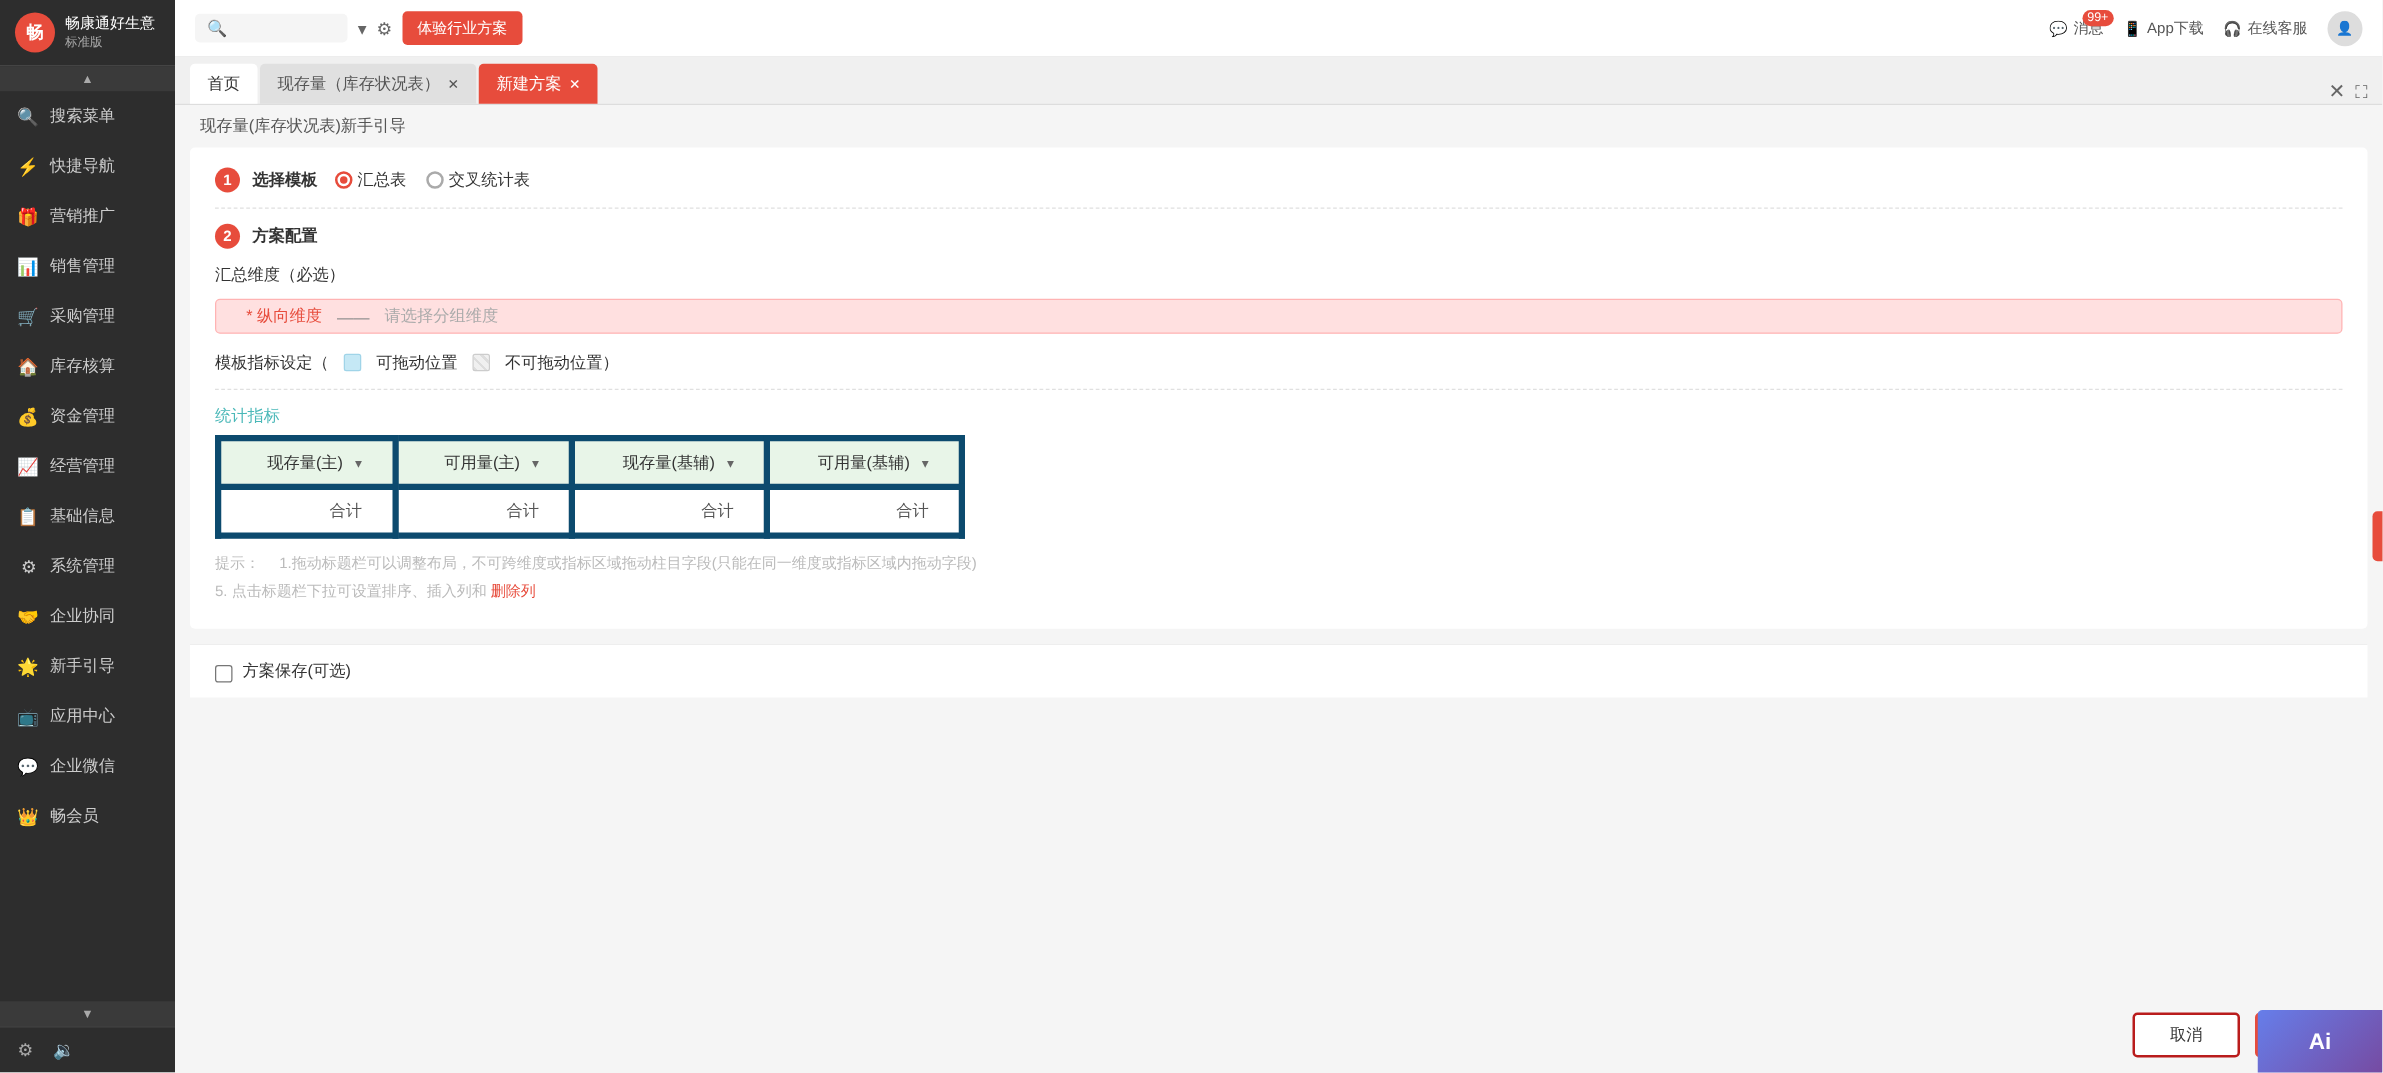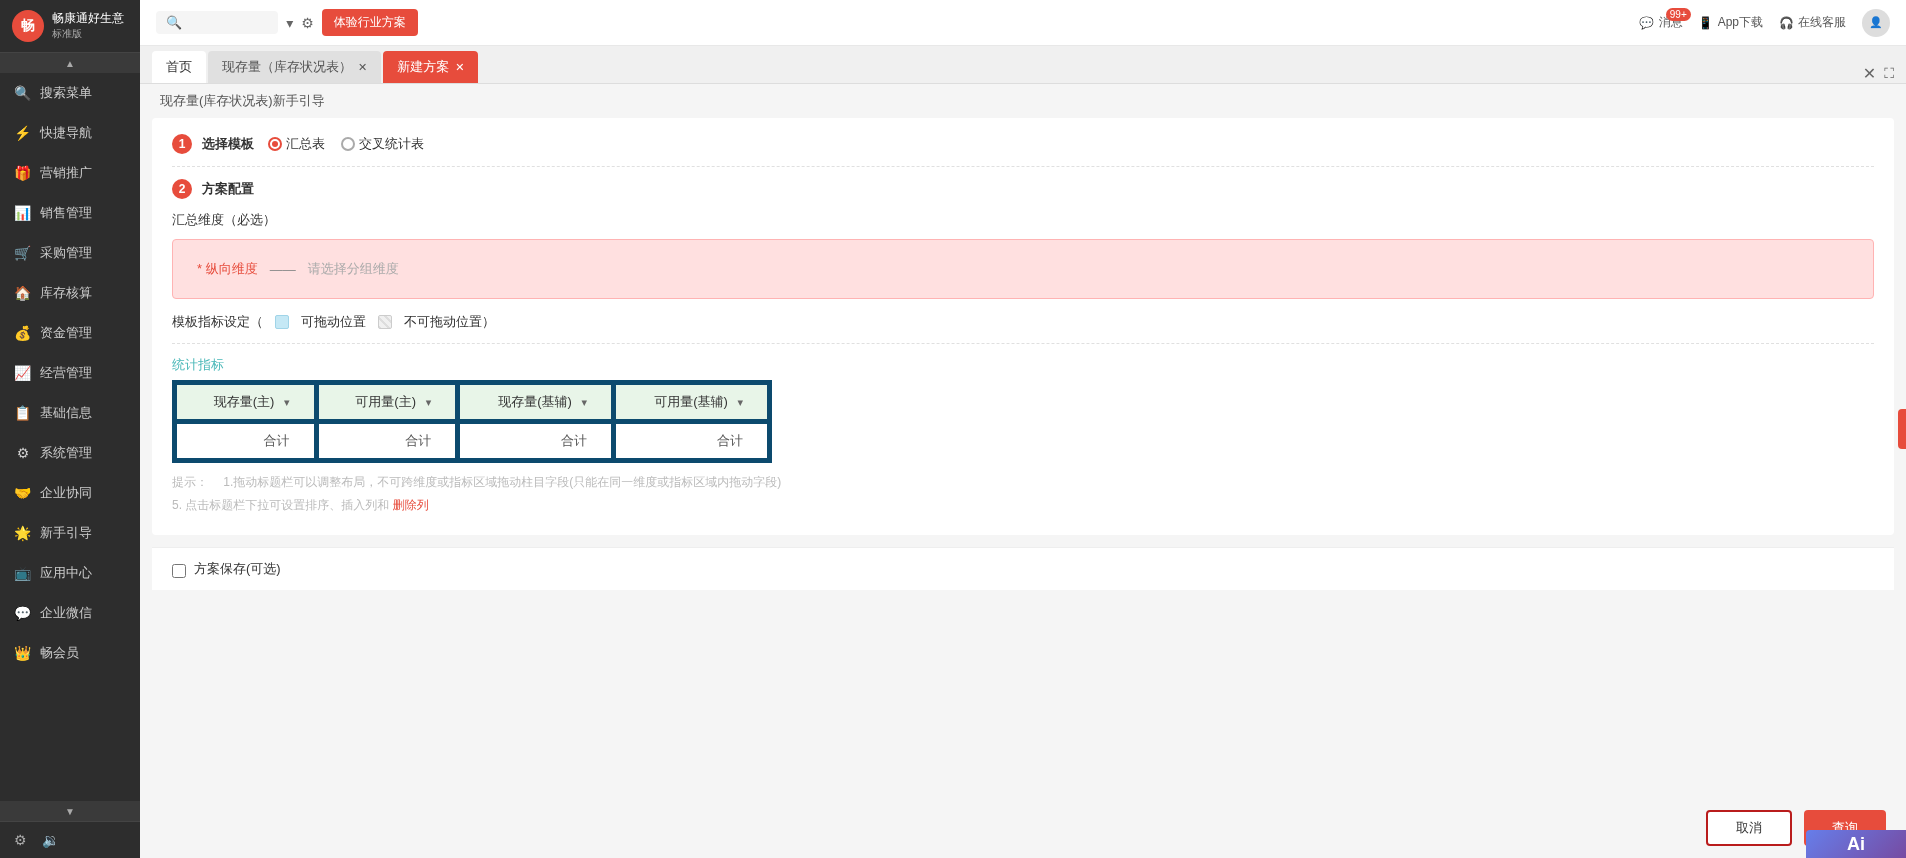--- a/index.html
+++ b/index.html
@@ -202,21 +202,21 @@
     }
 
     
     .config-label { font-size: 13px; color: #333; margin-bottom: 10px; }
 
     
     .dimension-box {
       background: #ffe0e0;
       border: 1px solid #ffb3b3;
       border-radius: 4px;
-      padding: 20px 24px;
+      padding: 4px 24px;
       margin-bottom: 14px;
       display: flex; align-items: center; gap: 12px;
     }
     .dim-required { color: #e74c3c; font-size: 13px; }
     .dim-arrow { color: #888; font-size: 13px; }
     .dim-placeholder { color: #aaa; font-size: 13px; }
 
     
     .metrics-setting-row {
       display: flex; align-items: center; gap: 12px;
@@ -302,21 +302,21 @@
       color: white;
       border-radius: 4px;
       cursor: pointer;
       font-size: 13px;
     }
 
     
     .ai-badge {
       position: fixed;
       bottom: 0; right: 0;
-      width: 100px; height: 28px;
+      width: 100px; height: 50px;
       background: linear-gradient(135deg, #667eea, #764ba2);
       display: flex; align-items: center; justify-content: center;
       color: white; font-size: 18px; font-weight: bold;
       border-radius: 4px 0 0 0;
     }
 
     
     .right-handle {
       position: absolute; right: 0; top: 50%;
       width: 8px; height: 40px;

